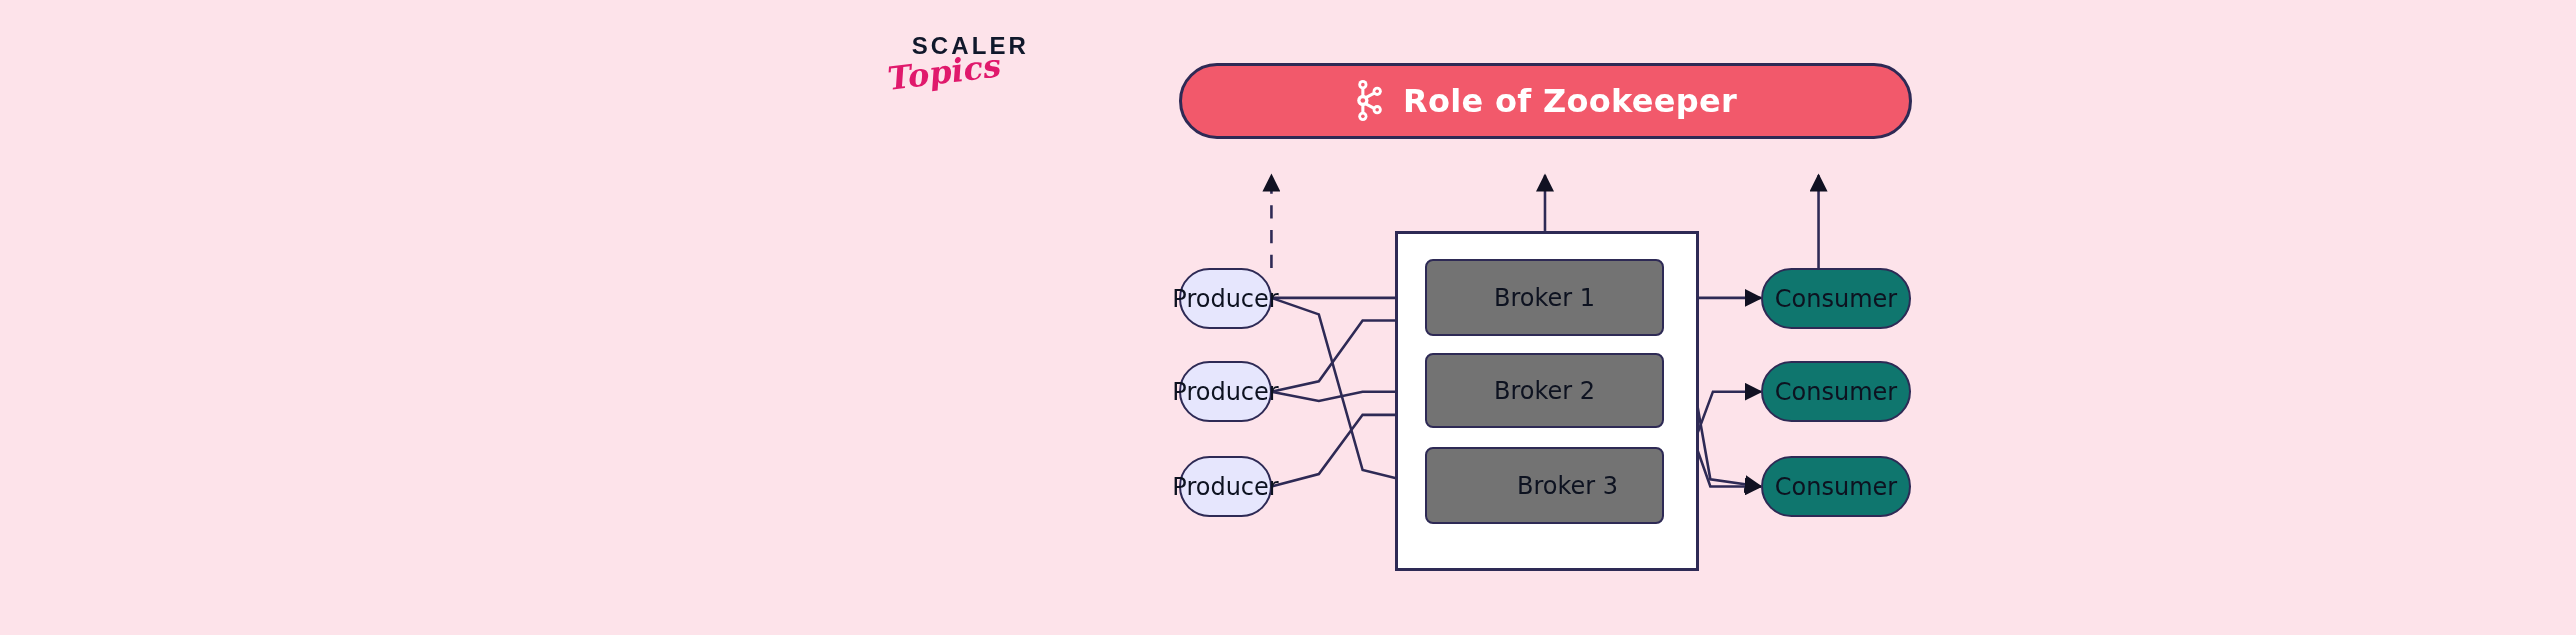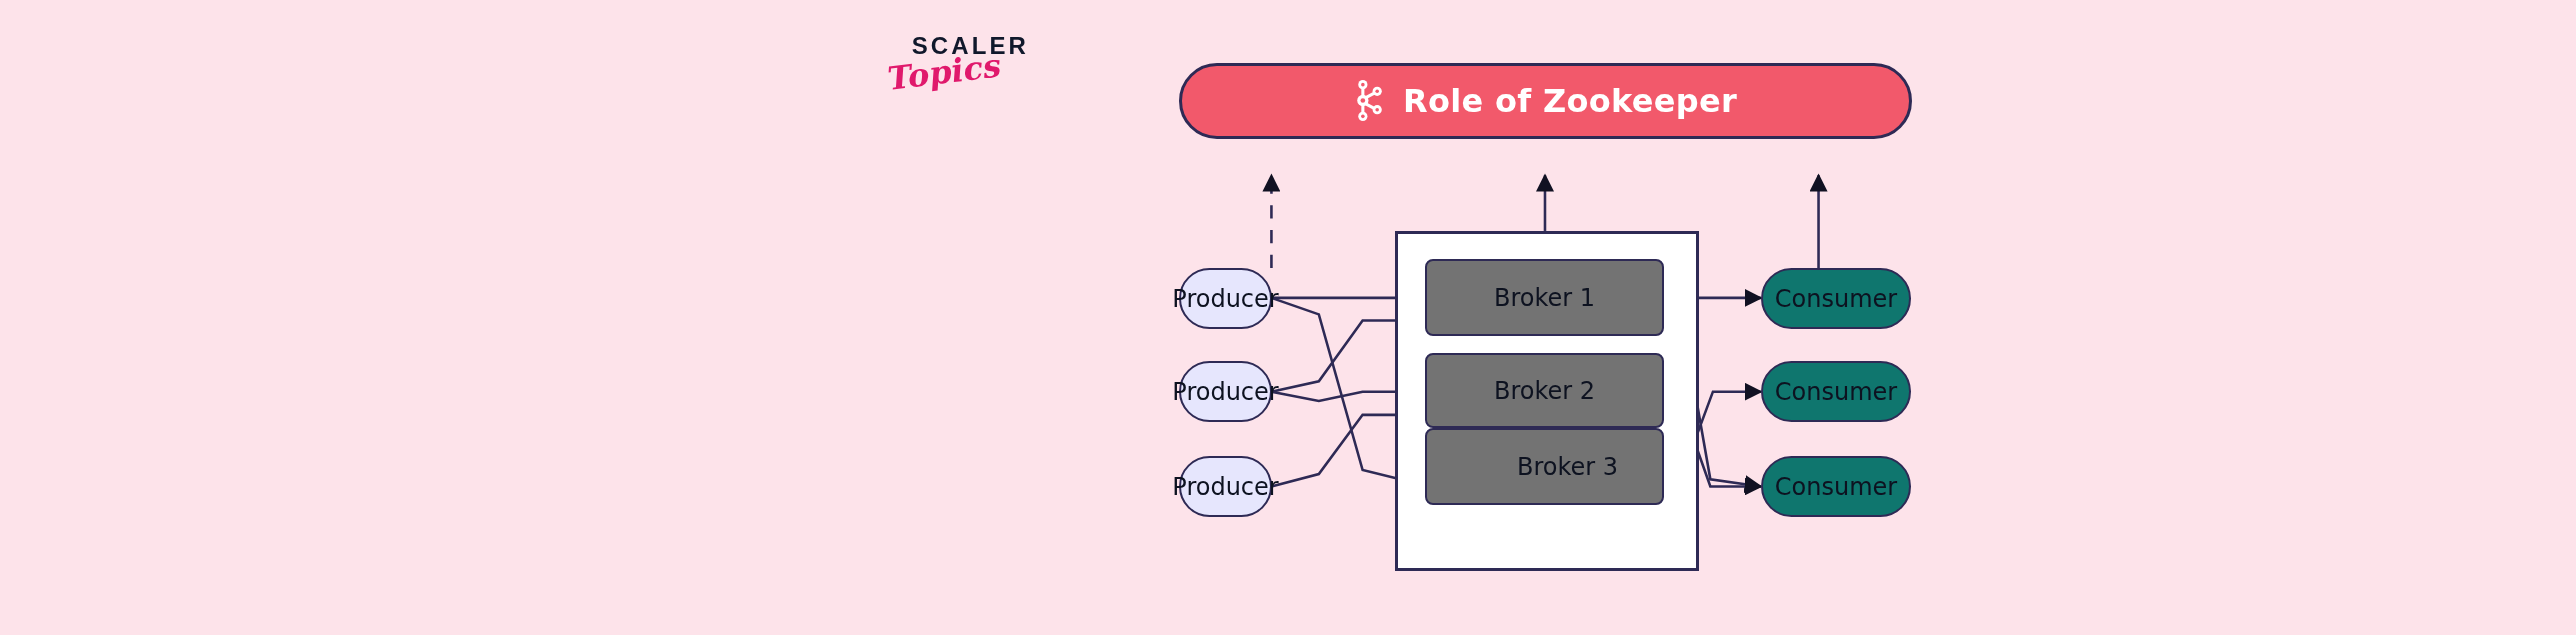--- a/index.html
+++ b/index.html
@@ -208,21 +208,21 @@
   <div class="node pill producer" style="left:1179px; top:456px; width:93px; height:61px;">
     <span>Producer</span>
   </div>
 
   <div class="node broker" style="left:1425px; top:259px; width:239px; height:77px;">
     <span>Broker 1</span>
   </div>
   <div class="node broker" style="left:1425px; top:353px; width:239px; height:75px;">
     <span>Broker 2</span>
   </div>
-  <div class="node broker" style="left:1425px; top:428px; width:239px; height:77px;padding-left:46px;">
+  <div class="node broker" style="left:1425px; top:447px; width:239px; height:77px;padding-left:46px;">
     <span>Broker 3</span>
   </div>
 
   <div class="node pill consumer" style="left:1761px; top:268px; width:150px; height:61px;">
     <span>Consumer</span>
   </div>
   <div class="node pill consumer" style="left:1761px; top:361px; width:150px; height:61px;">
     <span>Consumer</span>
   </div>
   <div class="node pill consumer" style="left:1761px; top:456px; width:150px; height:61px;">

